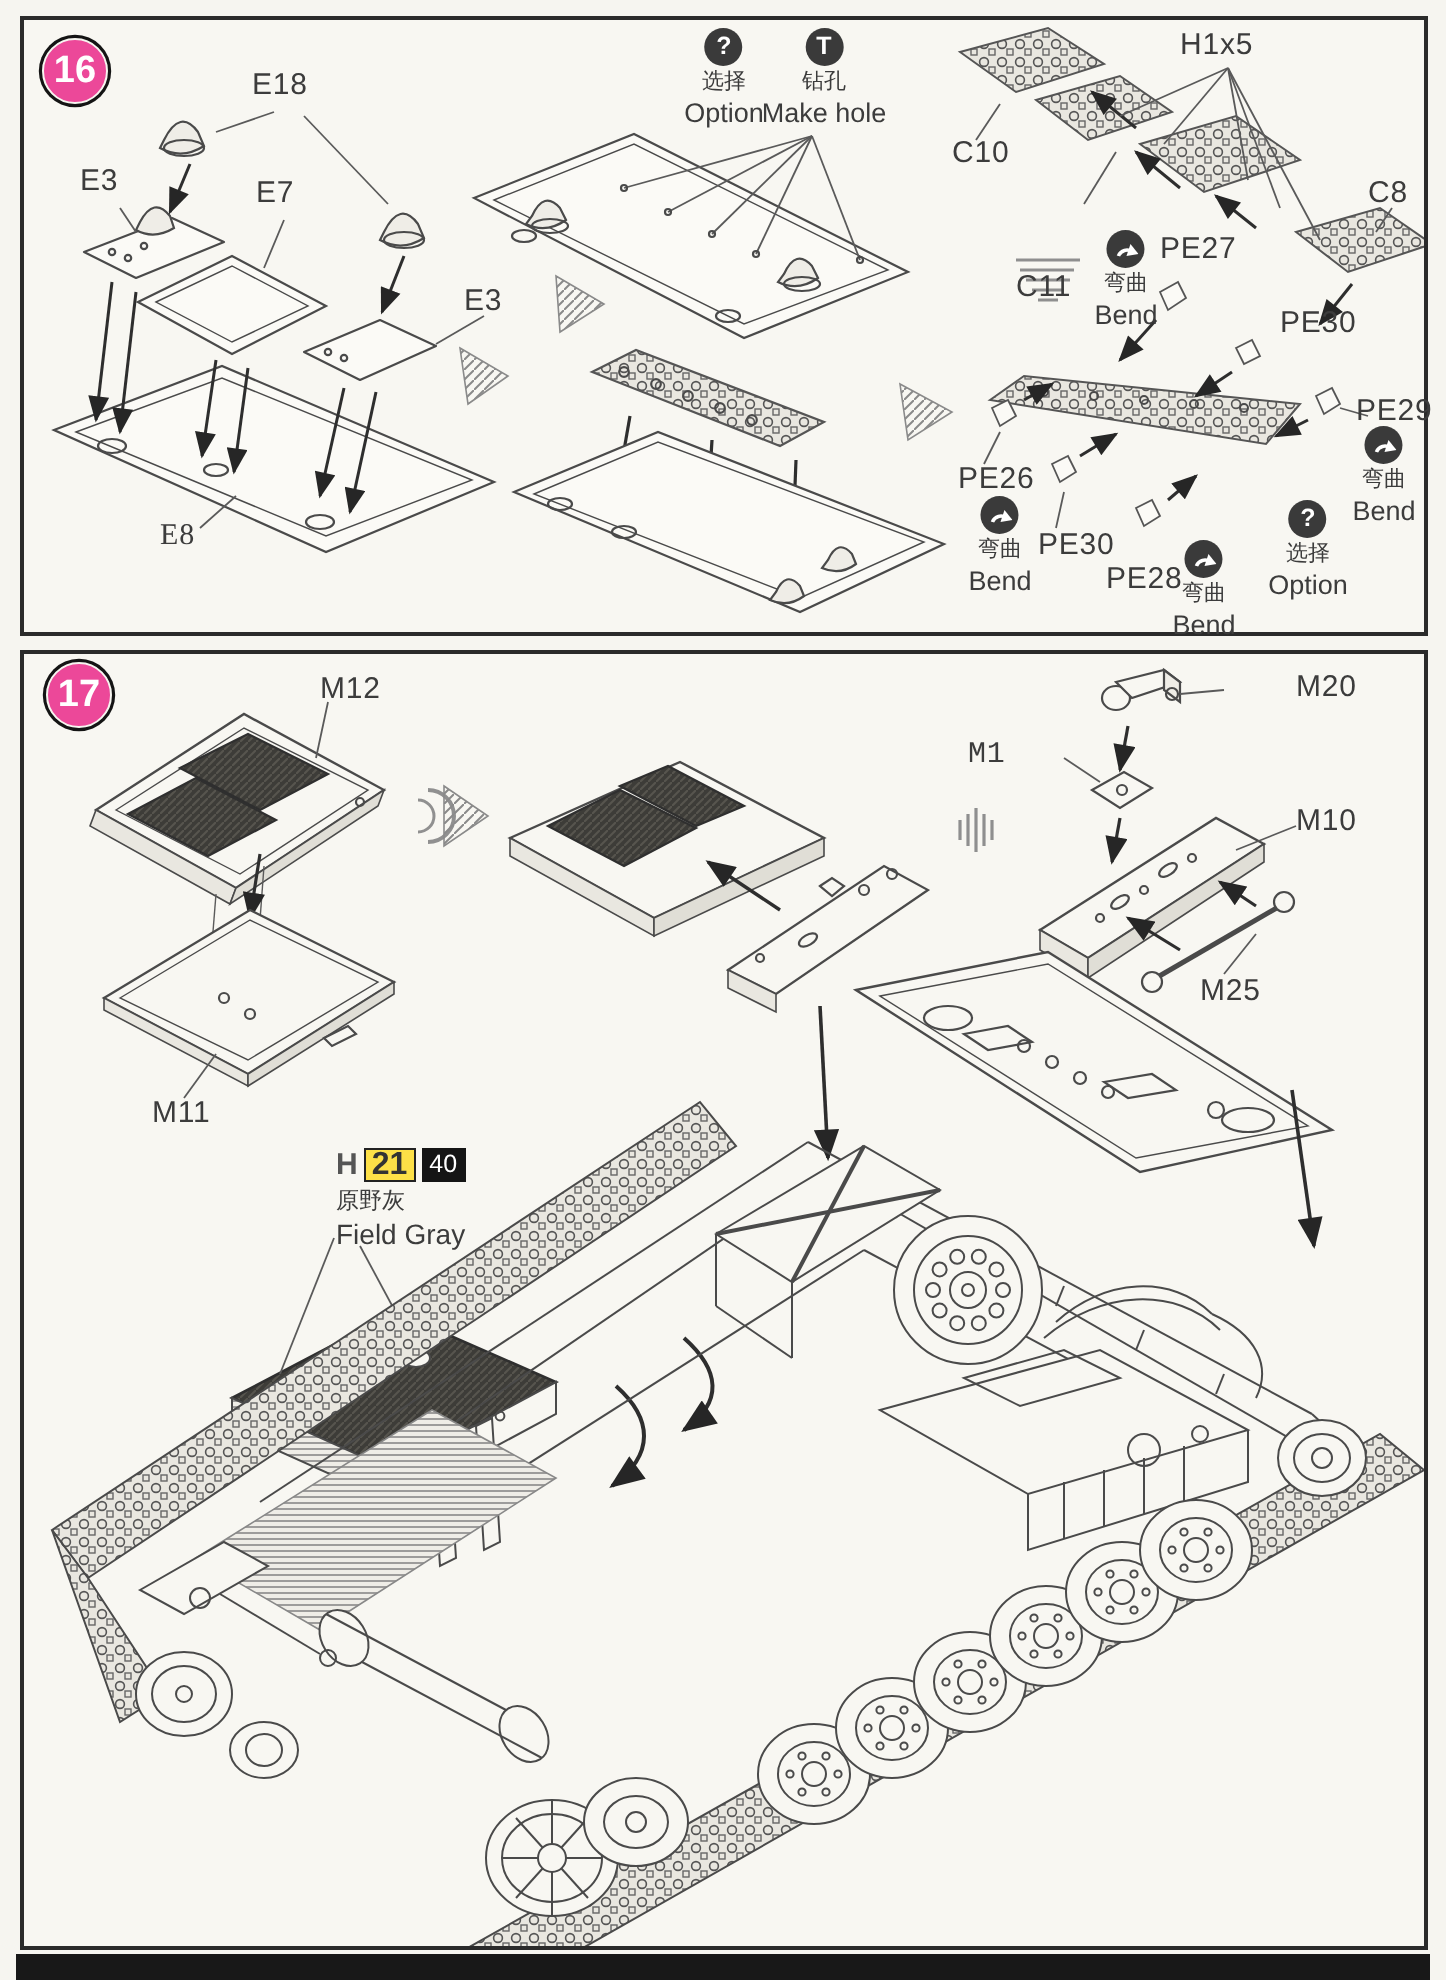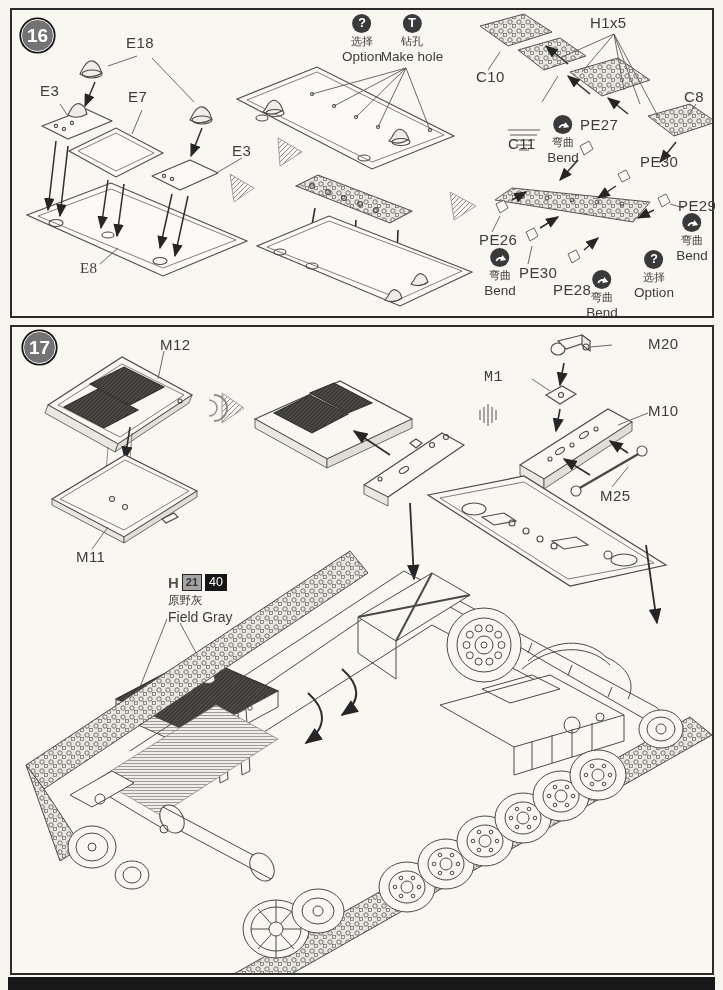--- a/index.html
+++ b/index.html
@@ -10,39 +10,39 @@
   #box16{top:8px;height:310px;}
   #box17{top:325px;height:650px;}
   .bottombar{position:absolute;left:8px;top:977px;width:707px;height:13px;background:#181818;}
   svg.art{position:absolute;left:0;top:0;}
   
   .logo{position:absolute;left:5px;top:4px;display:flex;align-items:center;gap:5px;z-index:6;}
   .logo .word{font-size:20px;font-weight:bold;letter-spacing:1px;line-height:1;}
   .w-red{color:#cf3a32;}
   .w-gray{color:#8d8d8d;}
   
-  .stepnum{position:absolute;width:31px;height:31px;border-radius:50%;background:#737373;
+  .stepnum{position:absolute;width:31px;height:31px;border-radius:50%;background:#ec4899;
            color:#fff;text-align:center;font-weight:bold;font-size:19px;line-height:31px;
            z-index:5;border:1.5px solid #f6f5f0;box-shadow:0 0 0 1.6px #141414;}
   
   .plabel{position:absolute;font-size:15px;color:#3c3c3c;white-space:nowrap;z-index:4;
           letter-spacing:.4px;}
   
   .anno{position:absolute;display:flex;flex-direction:column;align-items:center;
         color:#3c3c3c;z-index:4;transform:translateX(-50%);text-align:center;}
   .anno .ic{width:19px;height:19px;border-radius:50%;background:#3a3a3a;color:#fff;
             font-size:12.5px;font-weight:bold;display:flex;align-items:center;
             justify-content:center;margin-bottom:2px;line-height:1;}
   .anno .zh{font-size:11px;line-height:1.25;}
   .anno .en{font-size:13.5px;line-height:1.25;}
   
   .paint{position:absolute;color:#3c3c3c;z-index:4;}
   .paint .row{display:flex;align-items:center;gap:3px;font-size:15px;font-weight:bold;color:#555;}
-  .code-w{border:1.6px solid #222;padding:0 3px;font-size:11px;font-weight:bold;
-          background:#a3a3a3;color:#333;line-height:15px;}
+  .code-w{border:1.6px solid #222;padding:0 3px;font-size:16px;font-weight:bold;
+          background:#fde047;color:#333;line-height:15px;}
   .code-b{background:#151515;color:#fff;padding:1px 4px;font-size:12.5px;font-weight:normal;line-height:15px;}
   .paint .zh{font-size:11.5px;margin-top:2px;}
   .paint .en{font-size:14px;margin-top:1px;}
 </style>
 </head>
 <body>
 
 <div class="page">
 
 

